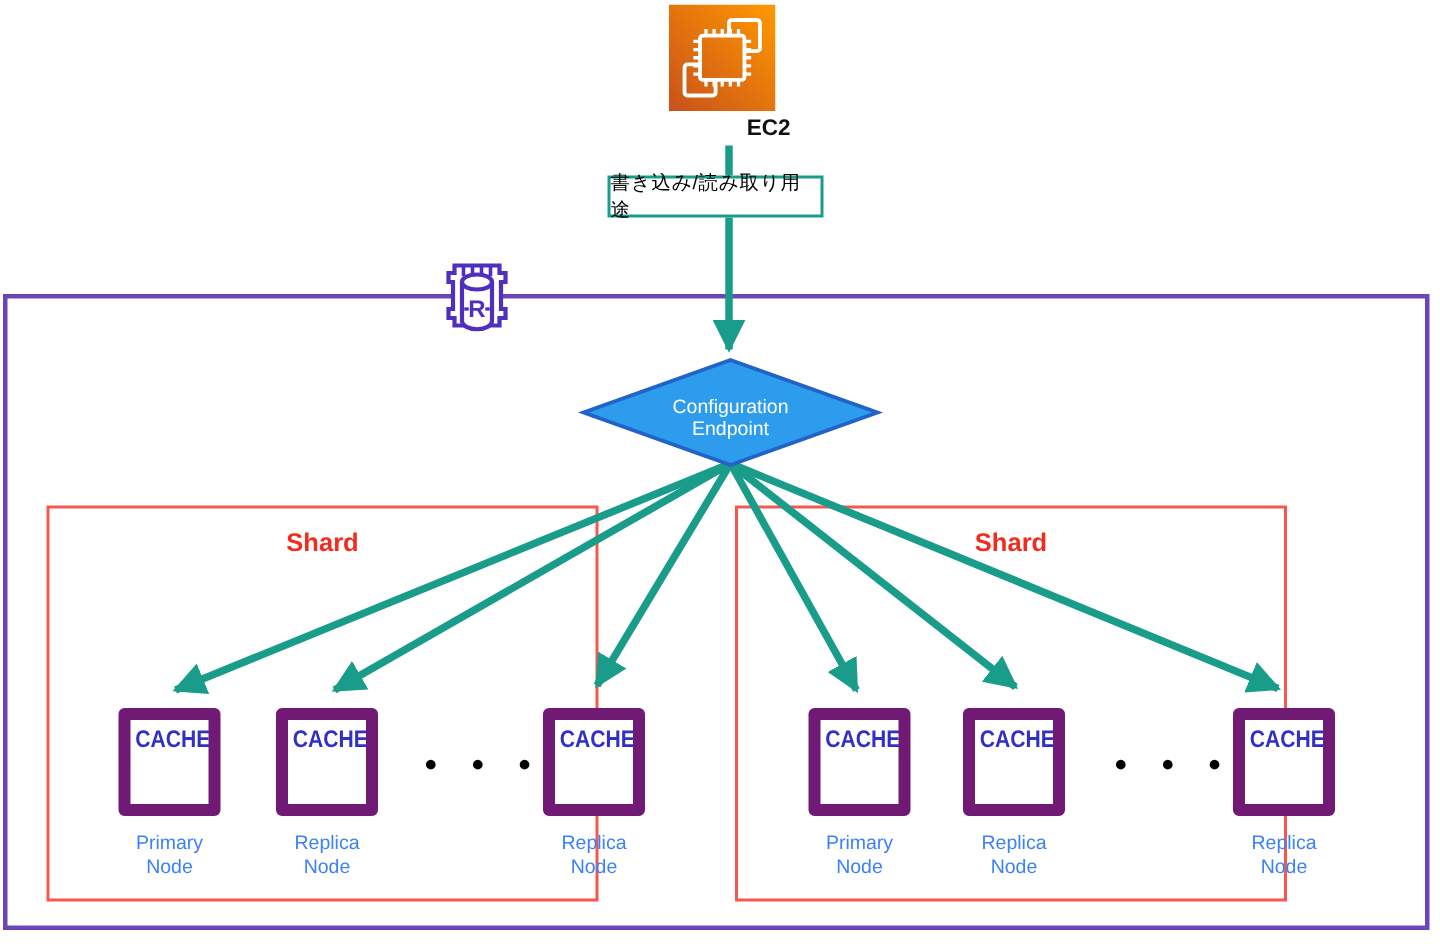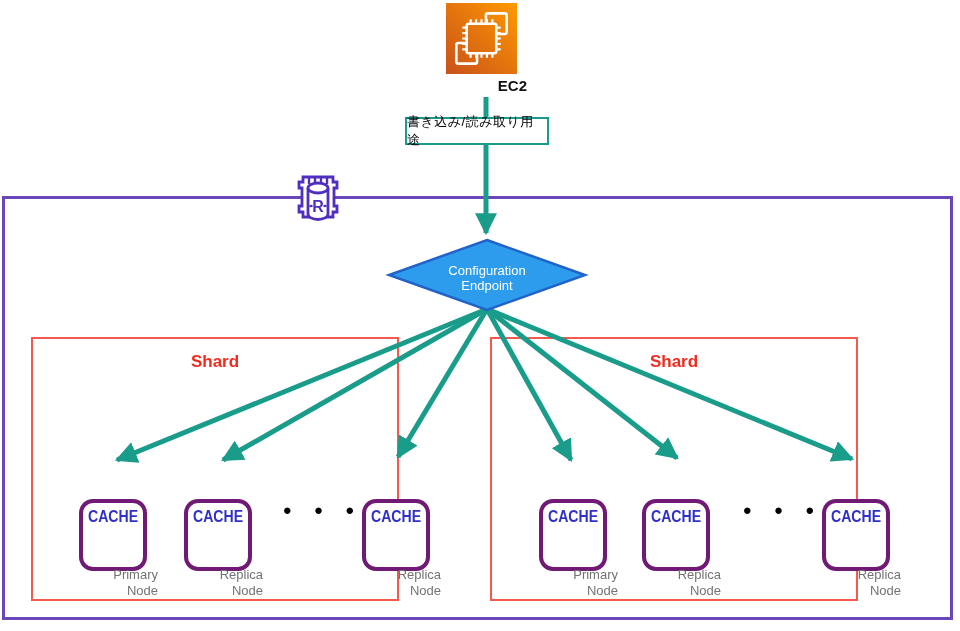--- a/index.html
+++ b/index.html
@@ -54,30 +54,30 @@
   #shard-left  { left:31px; }
   #shard-right { left:490px; }
   .shard-title {
     position:absolute; left:0; top:13px; width:100%; text-align:center;
     font-size:17px; font-weight:bold; color:#F22B1F;
   }
 
   
   .cache-node {
     position:absolute; top:133px; width:68px; height:72px;
-    border:4px solid #701a75; border-radius:14px; background:#fff;margin-top:27px;
+    border:8px solid #701a75; border-radius:4px; background:#fff;
   }
   .cache-text {
     display:block; margin-top:5px; text-align:center;
     font-size:16px; font-weight:bold; color:#3030C8;
     transform:scaleX(0.88);
   }
   .node-label {
-    position:absolute; top:228px; width:90px; text-align:right;
-    font-size:13px; color:#737373; line-height:16px; white-space:pre-line;
+    position:absolute; top:215px; width:90px; text-align:center;
+    font-size:13px; color:#3b82f6; line-height:16px; white-space:pre-line;
   }
   .n1 { left:46px; }  .n2 { left:151px; } .n3 { left:329px; }
   .l1 { left:35px; }  .l2 { left:140px; } .l3 { left:318px; }
   .rn1 { left:47px; } .rn2 { left:150px; } .rn3 { left:330px; }
   .rl1 { left:36px; } .rl2 { left:139px; } .rl3 { left:319px; }
 
   .ellipsis {
     position:absolute; top:162px; width:90px; text-align:center;
     font-size:15px; color:#000; letter-spacing:9px; font-weight:bold;
   }

